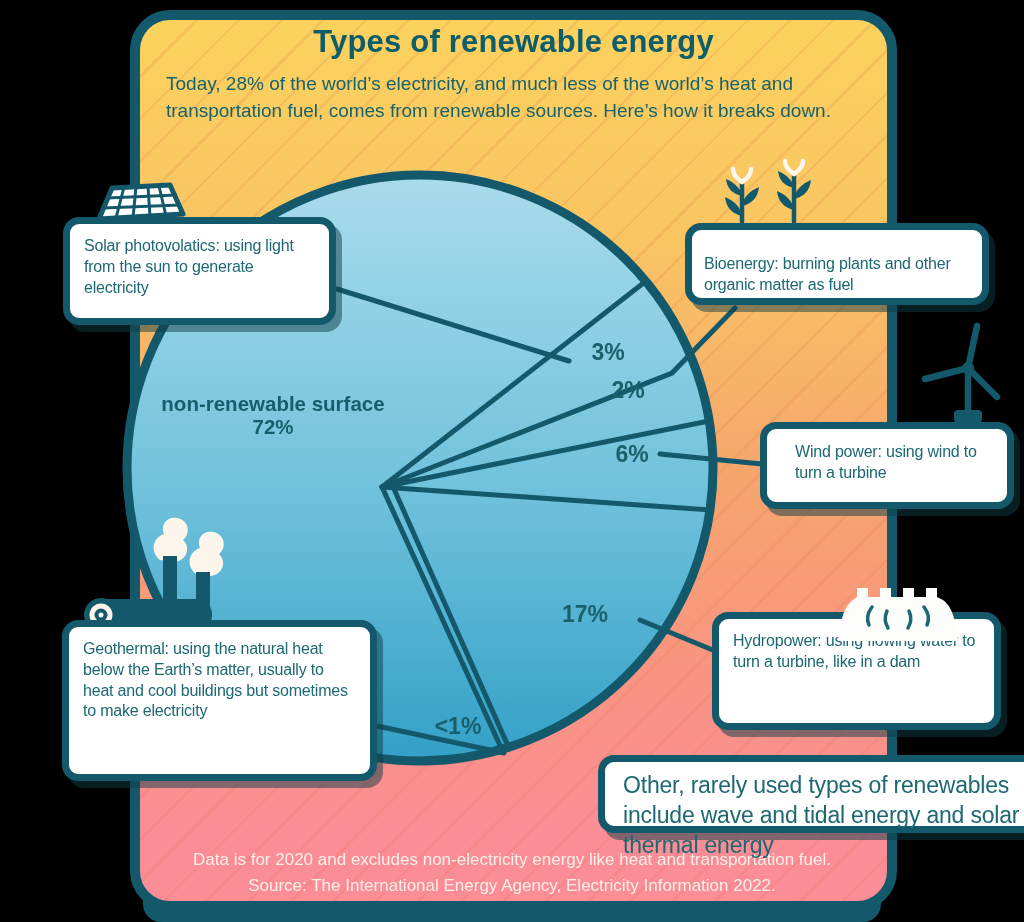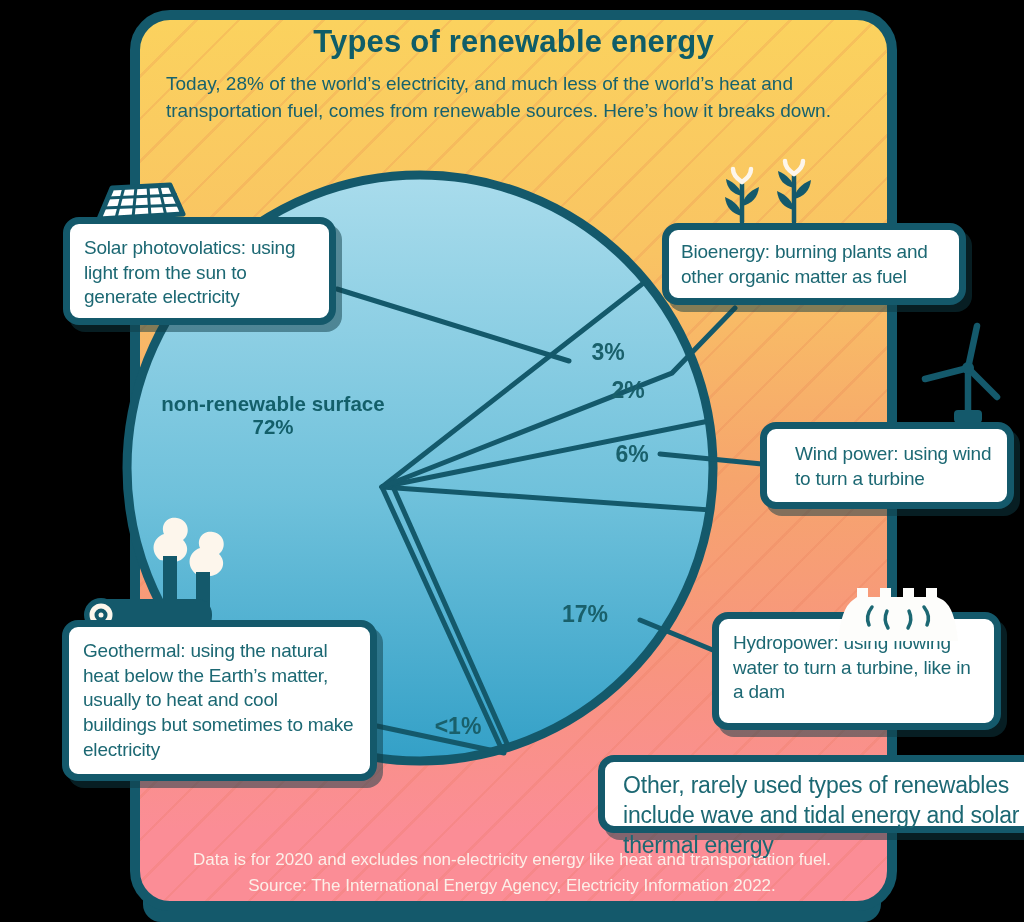--- a/index.html
+++ b/index.html
@@ -23,23 +23,23 @@
          font-size:17px;color:#FCEFE8;line-height:1.5;}
 
   .pie-svg{position:absolute;left:0;top:0;z-index:2;pointer-events:none;}
   .dam-svg{position:absolute;left:0;top:0;z-index:4;pointer-events:none;}
 
   .center-label{position:absolute;left:153px;top:392px;width:240px;text-align:center;z-index:2;
          font-size:20.5px;font-weight:bold;color:#135F6A;line-height:23px;}
 
   .callout{position:absolute;background:#FFFFFF;border:7px solid #14596B;border-radius:16px;
          box-shadow:6px 7px 0 rgba(13,59,70,0.5);box-sizing:border-box;z-index:3;
-         color:#1C6873;font-size:19px;line-height:1.3;padding:12px 14px;letter-spacing:-0.2px;}
+         color:#1C6873;font-size:16px;line-height:1.3;padding:12px 14px;letter-spacing:-0.2px;}
   .callout.solar{left:63px;top:217px;width:273px;height:108px;}
-  .callout.bioenergy{left:662px;top:223px;width:304px;height:82px;padding:10px 12px;}
+  .callout.bioenergy{left:685px;top:223px;width:304px;height:82px;padding:24px 12px;}
   .callout.wind{left:760px;top:422px;width:254px;height:87px;padding:13px 12px 10px 28px;}
   .callout.hydro{left:712px;top:612px;width:289px;height:118px;}
   .callout.geothermal{left:62px;top:620px;width:315px;height:161px;}
   .callout.other{left:567px;top:755px;width:450px;height:78px;padding:9px 18px;font-size:23px;margin-left:31px;}
 
   .pct{font-weight:bold;font-size:23px;fill:#19606B;}
 </style>
 </head>
 <body>
 

